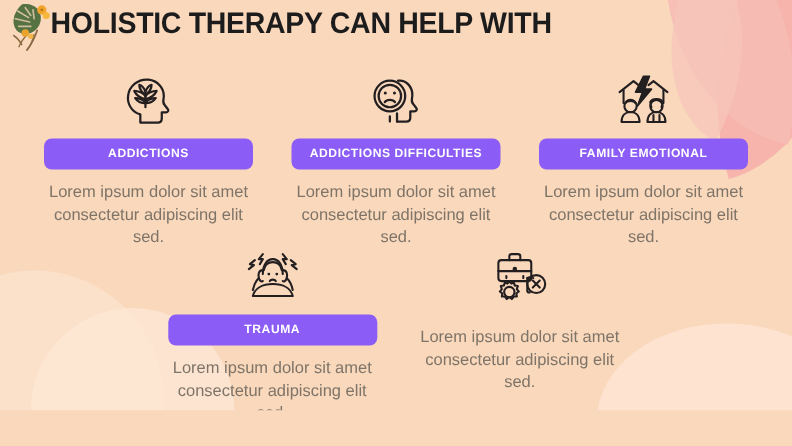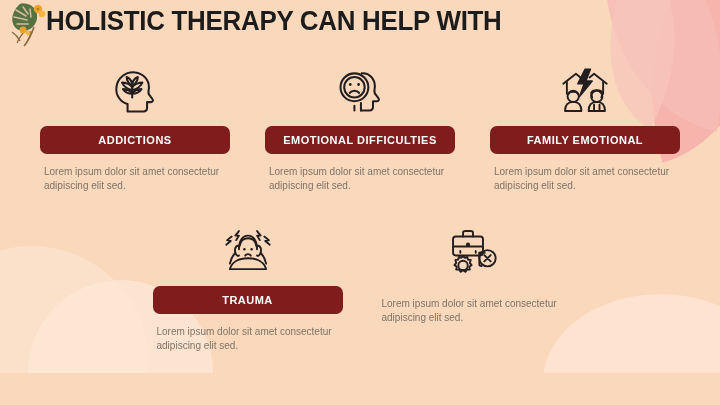--- a/index.html
+++ b/index.html
@@ -135,41 +135,41 @@
     display: flex;
     align-items: center;
     justify-content: center;
     margin-bottom: 6px;
   }
   .card-icon svg { display: block; }
 
   .pill {
     width: 100%;
     height: 28px;
-    background: #7f1d1d;
+    background: #8b5cf6;
     border-radius: 7px;
     color: #ffffff;
     display: flex;
     align-items: center;
     justify-content: center;
     font-size: 11px;
     font-weight: bold;
     letter-spacing: .5px;
     box-sizing: border-box;
     padding: 0 6px;
     text-align: center;
     white-space: nowrap;
   }
 
   .card-desc {
     margin-top: 11px;
-    font-size: 10px;
+    font-size: 15px;
     line-height: 1.38;
     color: #7e7468;
-    text-align: left;
+    text-align: center;
     width: 182px;
   }
 </style>
 </head>
 <body>
 
 <div id="slide">
 
   <div class="deco petal-b"></div>
   <div class="deco petal-a"></div>
@@ -229,21 +229,21 @@
             <path d="M31 49 L31 41"></path>
             <path d="M24 44 L24 49"></path>
             <circle cx="24" cy="24" r="15"></circle>
             <circle cx="24" cy="24" r="11"></circle>
             <circle cx="19.5" cy="21" r="1.5" fill="#231f20" stroke="none"></circle>
             <circle cx="28.5" cy="21" r="1.5" fill="#231f20" stroke="none"></circle>
             <path d="M19 30 C21 27 27 27 29 30"></path>
           </g>
         </svg>
       </div>
-      <div class="pill">EMOTIONAL DIFFICULTIES</div>
+      <div class="pill">ADDICTIONS DIFFICULTIES</div>
       <div class="card-desc">Lorem ipsum dolor sit amet consectetur adipiscing elit sed.</div>
     </div>
 
     <div class="card">
       <div class="card-icon">
         <svg viewBox="0 0 64 56" width="58" height="52">
           <g fill="none" stroke="#231f20" stroke-width="2.1" stroke-linejoin="round" stroke-linecap="round">
             <path d="M8 20 L22 9 L27 13"></path>
             <path d="M12 18 L12 31"></path>
             <path d="M56 20 L42 9 L37 13"></path>

